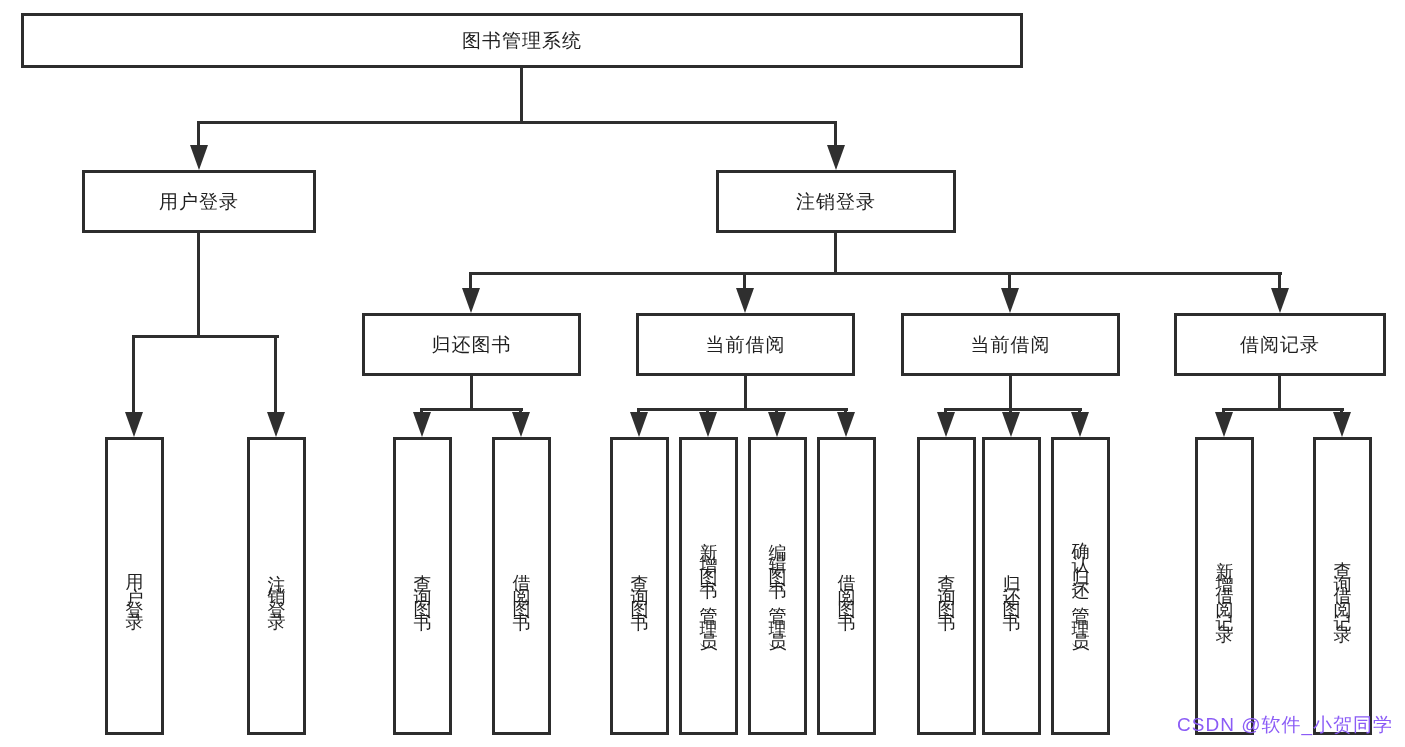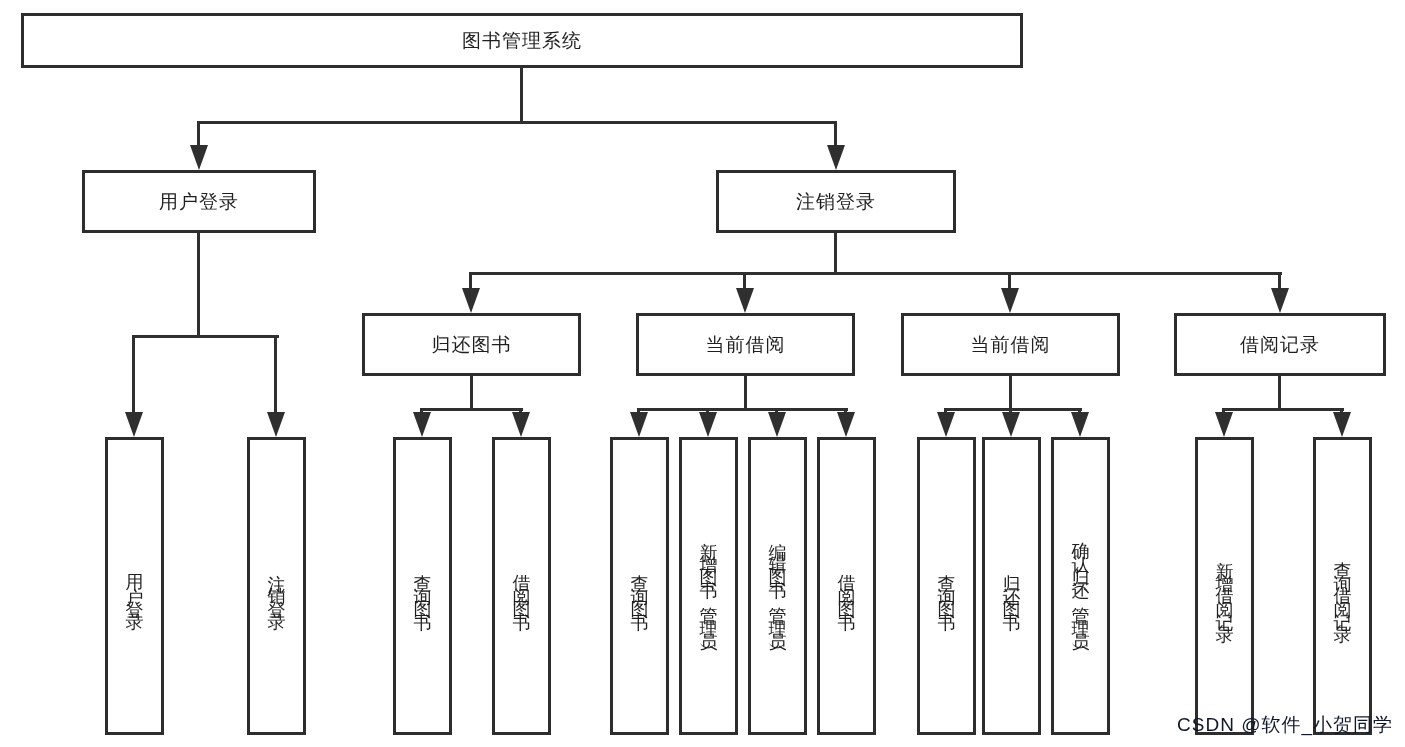--- a/index.html
+++ b/index.html
@@ -54,21 +54,21 @@
     border-left: 9px solid transparent;
     border-right: 9px solid transparent;
     border-top: 25px solid #2f2f2f;
     z-index: 1;
   }
   .watermark {
     position: absolute;
     top: 712px;
     right: 12px;
     font-size: 19px;
-    color: #0f172a;
+    color: #8b5cf6;
     letter-spacing: 1px;
     z-index: 3;
     white-space: nowrap;
   }
 </style>
 </head>
 <body>
 
 <div id="canvas">
 

